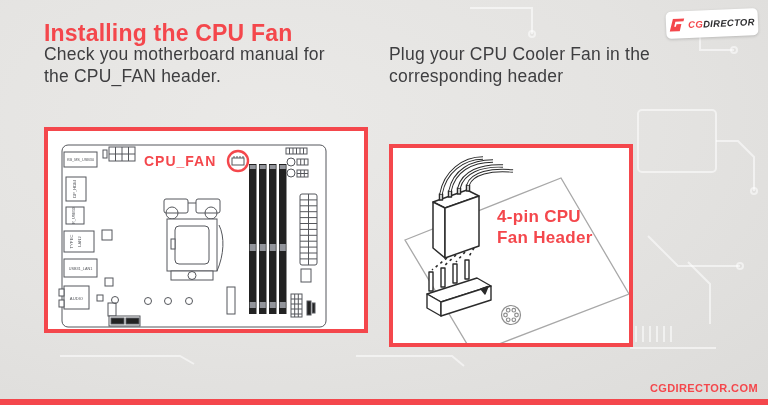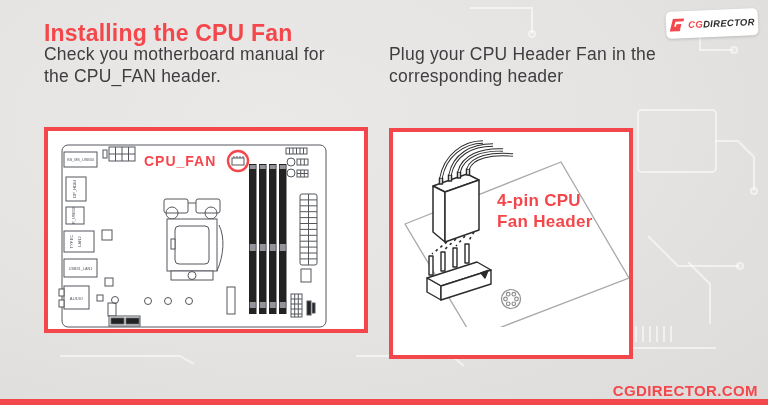--- a/index.html
+++ b/index.html
@@ -23,23 +23,23 @@
   .badge .brand .red{color:#F4474C;}
   .badge .brand .dark{color:#2E2E30;}
   .step{
     position:absolute;top:44px;font-size:17.5px;line-height:1.24;color:#3E3E40;
     letter-spacing:.2px;
   }
   .step.s1{left:44px;width:288px;}
   .step.s2{left:389px;width:300px;}
   .panel{position:absolute;background:#fff;border:4px solid #F4474C;box-sizing:border-box;}
   .panel.mobo{left:44px;top:127px;width:324px;height:206px;}
-  .panel.fan{left:389px;top:128px;width:244px;height:231px;}
+  .panel.fan{left:389px;top:144px;width:244px;height:203px;}
   .site{
-    position:absolute;right:10px;top:382px;font-size:15px;font-weight:bold;
+    position:absolute;right:10px;top:382px;font-size:11px;font-weight:bold;
     color:#F4474C;letter-spacing:.4px;
   }
   .bottombar{position:absolute;left:0;bottom:0;width:768px;height:6px;background:#F4474C;}
   svg{display:block;font-family:"Liberation Sans",sans-serif;}
   .tiny{font-size:4.2px;fill:#55575C;}
   .tiny2{font-size:3.8px;fill:#55575C;}
   .fanlabel{font-size:17px;font-weight:bold;fill:#F4474C;letter-spacing:.3px;}
   .cpufan{font-size:14px;font-weight:bold;fill:#F4474C;letter-spacing:1px;}
 </style>
 </head>
@@ -69,21 +69,21 @@
   <div class="title">Installing the CPU Fan</div>
 
   <div class="badge">
     <svg width="16" height="13" viewBox="0 0 16 13">
       <path d="M15.5 0 H4.2 L0.4 13 H10.4 L12.4 5.6 H7.5 L6.8 8.1 H5.1 L6.5 3.1 H14.6 Z" fill="#F4474C"></path>
     </svg>
     <span class="brand"><span class="red">CG</span><span class="dark">DIRECTOR</span></span>
   </div>
 
   <div class="step s1">Check you motherboard manual for the CPU_FAN header.</div>
-  <div class="step s2">Plug your CPU Header Fan in the corresponding header</div>
+  <div class="step s2">Plug your CPU Cooler Fan in the corresponding header</div>
 
   <div class="panel mobo">
     <svg width="286" height="198" viewBox="0 0 286 198">
       <g stroke="#55575C" stroke-width="1" fill="#fff">
 
         <rect x="14" y="14" width="264" height="182" rx="6"></rect>
 
         <rect x="16" y="21" width="33" height="15"></rect>
         <rect x="18" y="46" width="20" height="24"></rect>
         <rect x="18" y="76" width="18" height="17"></rect>

